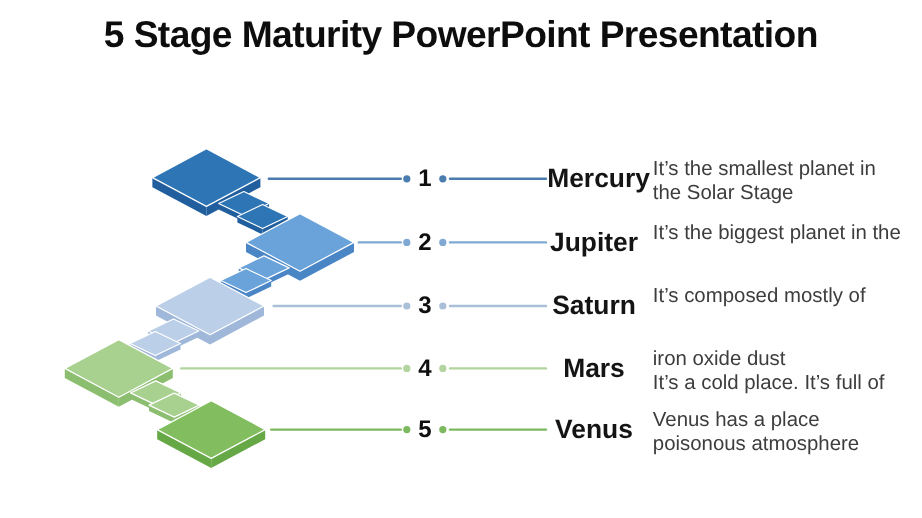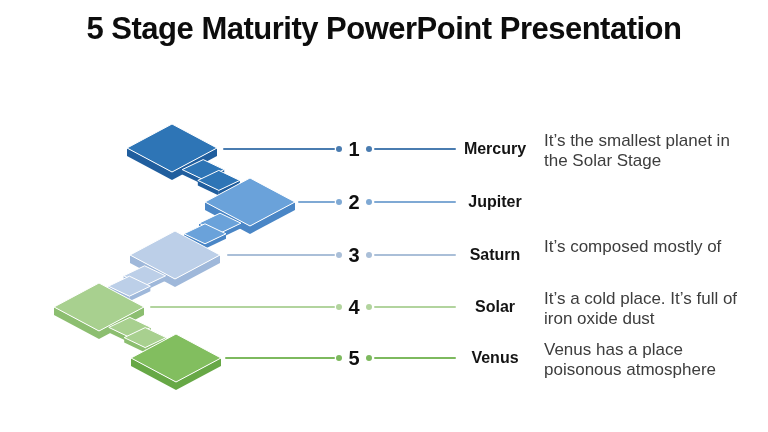--- a/index.html
+++ b/index.html
@@ -42,21 +42,21 @@
   .row .dot.d1 { left: 336px; }
   .row .dot.d2 { left: 366px; }
   .row .num {
     position: absolute; left: 342px; width: 24px; top: -10px;
     text-align: center;
     font-size: 20px; font-weight: 700; color: #0f0f0f; line-height: 20px;
   }
   .row .name {
     position: absolute; left: 456px; width: 78px; top: -9px;
     text-align: center;
-    font-size: 16px; font-weight: 700; color: #141414; line-height: 18px;
+    font-size: 22px; font-weight: 700; color: #141414; line-height: 18px;
     white-space: nowrap;
   }
   .row .desc {
     position: absolute; left: 544px; width: 210px; top: -18px;
     font-size: 17px; color: #3d3d3d; line-height: 19.5px;
   }
   .row .desc div { white-space: nowrap; }
 </style>
 </head>
 <body>
@@ -121,20 +121,21 @@
   </div>
 
   <div class="row" style="--y: 202px; --x1: 298px; --c: #7fa9d4;">
     <div class="line left"></div>
     <div class="dot d1"></div>
     <div class="num">2</div>
     <div class="dot d2"></div>
     <div class="line right"></div>
     <div class="name">Jupiter</div>
     <div class="desc">
+      <div>It’s the biggest planet in the</div>
     </div>
   </div>
 
   <div class="row" style="--y: 255px; --x1: 227px; --c: #aabfd8;">
     <div class="line left"></div>
     <div class="dot d1"></div>
     <div class="num">3</div>
     <div class="dot d2"></div>
     <div class="line right"></div>
     <div class="name">Saturn</div>
@@ -142,24 +143,24 @@
       <div>It’s composed mostly of</div>
     </div>
   </div>
 
   <div class="row" style="--y: 307px; --x1: 150px; --c: #b2d49e;">
     <div class="line left"></div>
     <div class="dot d1"></div>
     <div class="num">4</div>
     <div class="dot d2"></div>
     <div class="line right"></div>
-    <div class="name">Solar</div>
+    <div class="name">Mars</div>
     <div class="desc">
+      <div>iron oxide dust</div>
       <div>It’s a cold place. It’s full of</div>
-      <div>iron oxide dust</div>
     </div>
   </div>
 
   <div class="row" style="--y: 358px; --x1: 225px; --c: #7db95e;">
     <div class="line left"></div>
     <div class="dot d1"></div>
     <div class="num">5</div>
     <div class="dot d2"></div>
     <div class="line right"></div>
     <div class="name">Venus</div>

